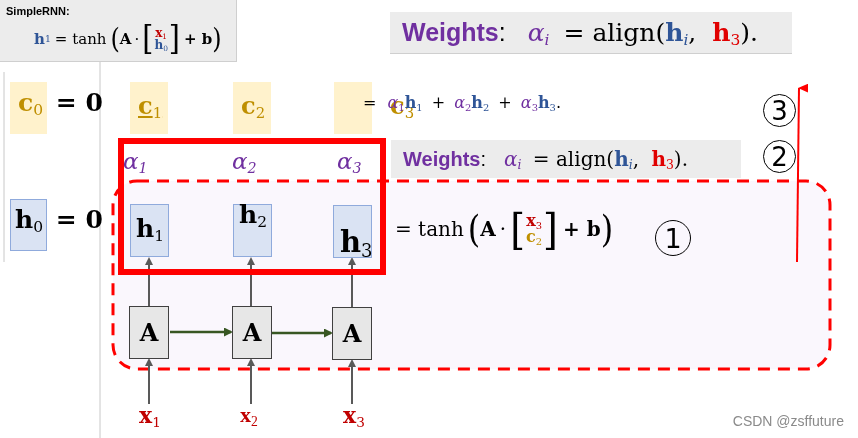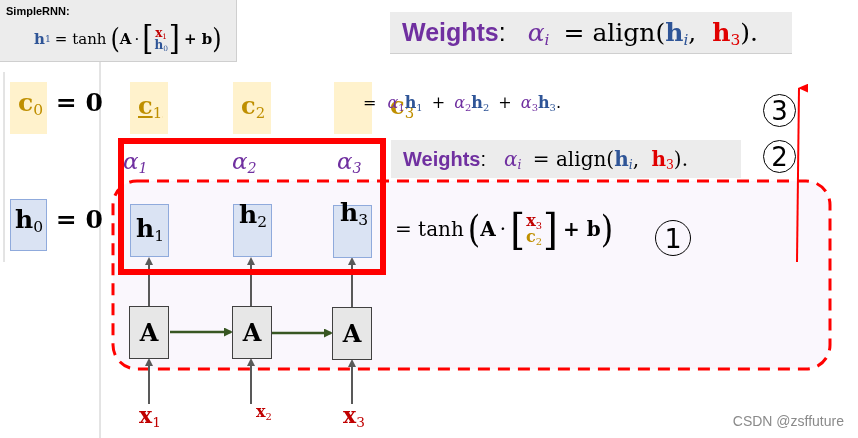--- a/index.html
+++ b/index.html
@@ -176,21 +176,21 @@
 <div class="hbox" style="left:130px; top:204px; width:39px; height:53px;"></div>
 <div class="hbox" style="left:233px; top:204px; width:39px; height:53px;"></div>
 <div class="hbox" style="left:333px; top:205px; width:39px; height:53px;"></div>
 
 <div class="abs math b black" style="left:136px; top:214px; font-size:25px;">
   <span>h</span><sub>1</sub>
 </div>
 <div class="abs math b black" style="left:239px; top:200px; font-size:25px;">
   <span>h</span><sub>2</sub>
 </div>
-<div class="abs math b black" style="left:340px; top:198px; font-size:25px;">
+<div class="abs math b black" style="left:340px; top:225px; font-size:29px;">
   <span>h</span><sub>3</sub>
 </div>
 
 <div class="abs math" style="left:395px; top:212px; font-size:20px; display:flex; align-items:center; white-space:nowrap;">
   <span>= tanh</span>
   <span class="paren" style="margin-left:4px;">(</span>
   <span class="b">A</span>
   <span style="margin:0 4px;">·</span>
   <span class="lb">[</span>
   <span class="bracket" style="font-size:16px;">
@@ -212,20 +212,20 @@
 <div class="abox serif" style="left:232px; top:306px; width:40px; height:53px;">
   <span>A</span>
 </div>
 <div class="abox serif" style="left:332px; top:307px; width:40px; height:53px;">
   <span>A</span>
 </div>
 
 <div class="abs math b dred" style="left:139px; top:402px; font-size:22px;">
   <span>x</span><sub>1</sub>
 </div>
-<div class="abs math b dred" style="left:256px; top:402px; font-size:16px;">
+<div class="abs math b dred" style="left:240px; top:402px; font-size:22px;font-family:Liberation Serif, serif;">
   <span>x</span><sub>2</sub>
 </div>
 <div class="abs math b dred" style="left:343px; top:402px; font-size:22px;">
   <span>x</span><sub>3</sub>
 </div>
 
 <div id="watermark" class="abs">CSDN @zsffuture</div>
 
 </body></html>

